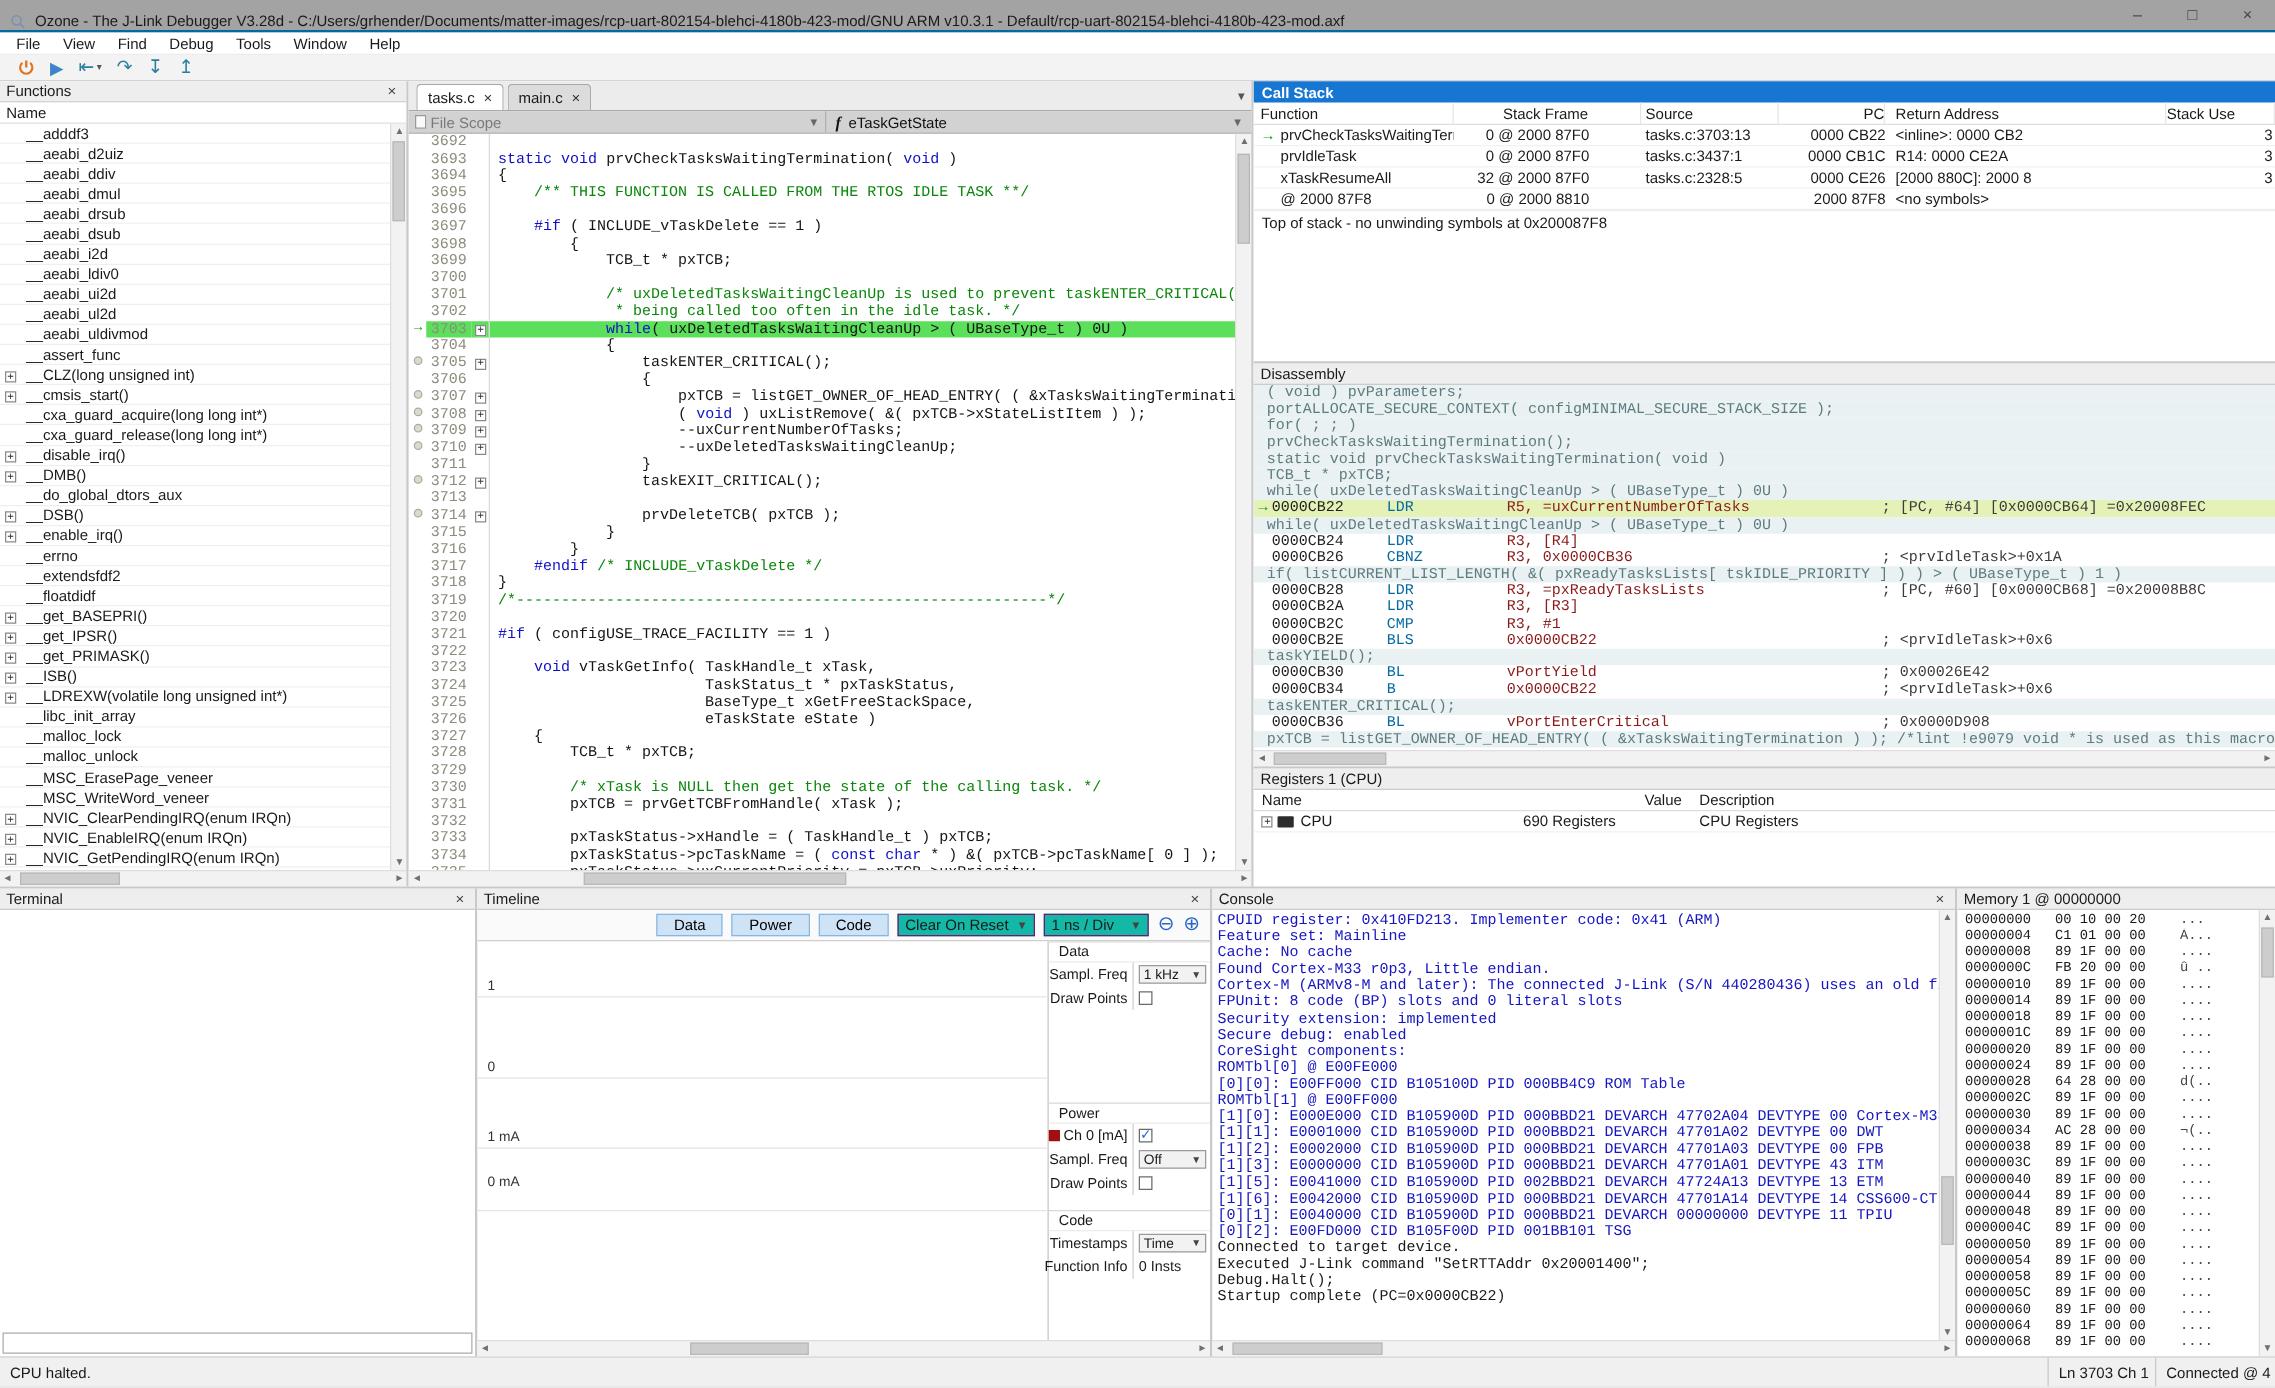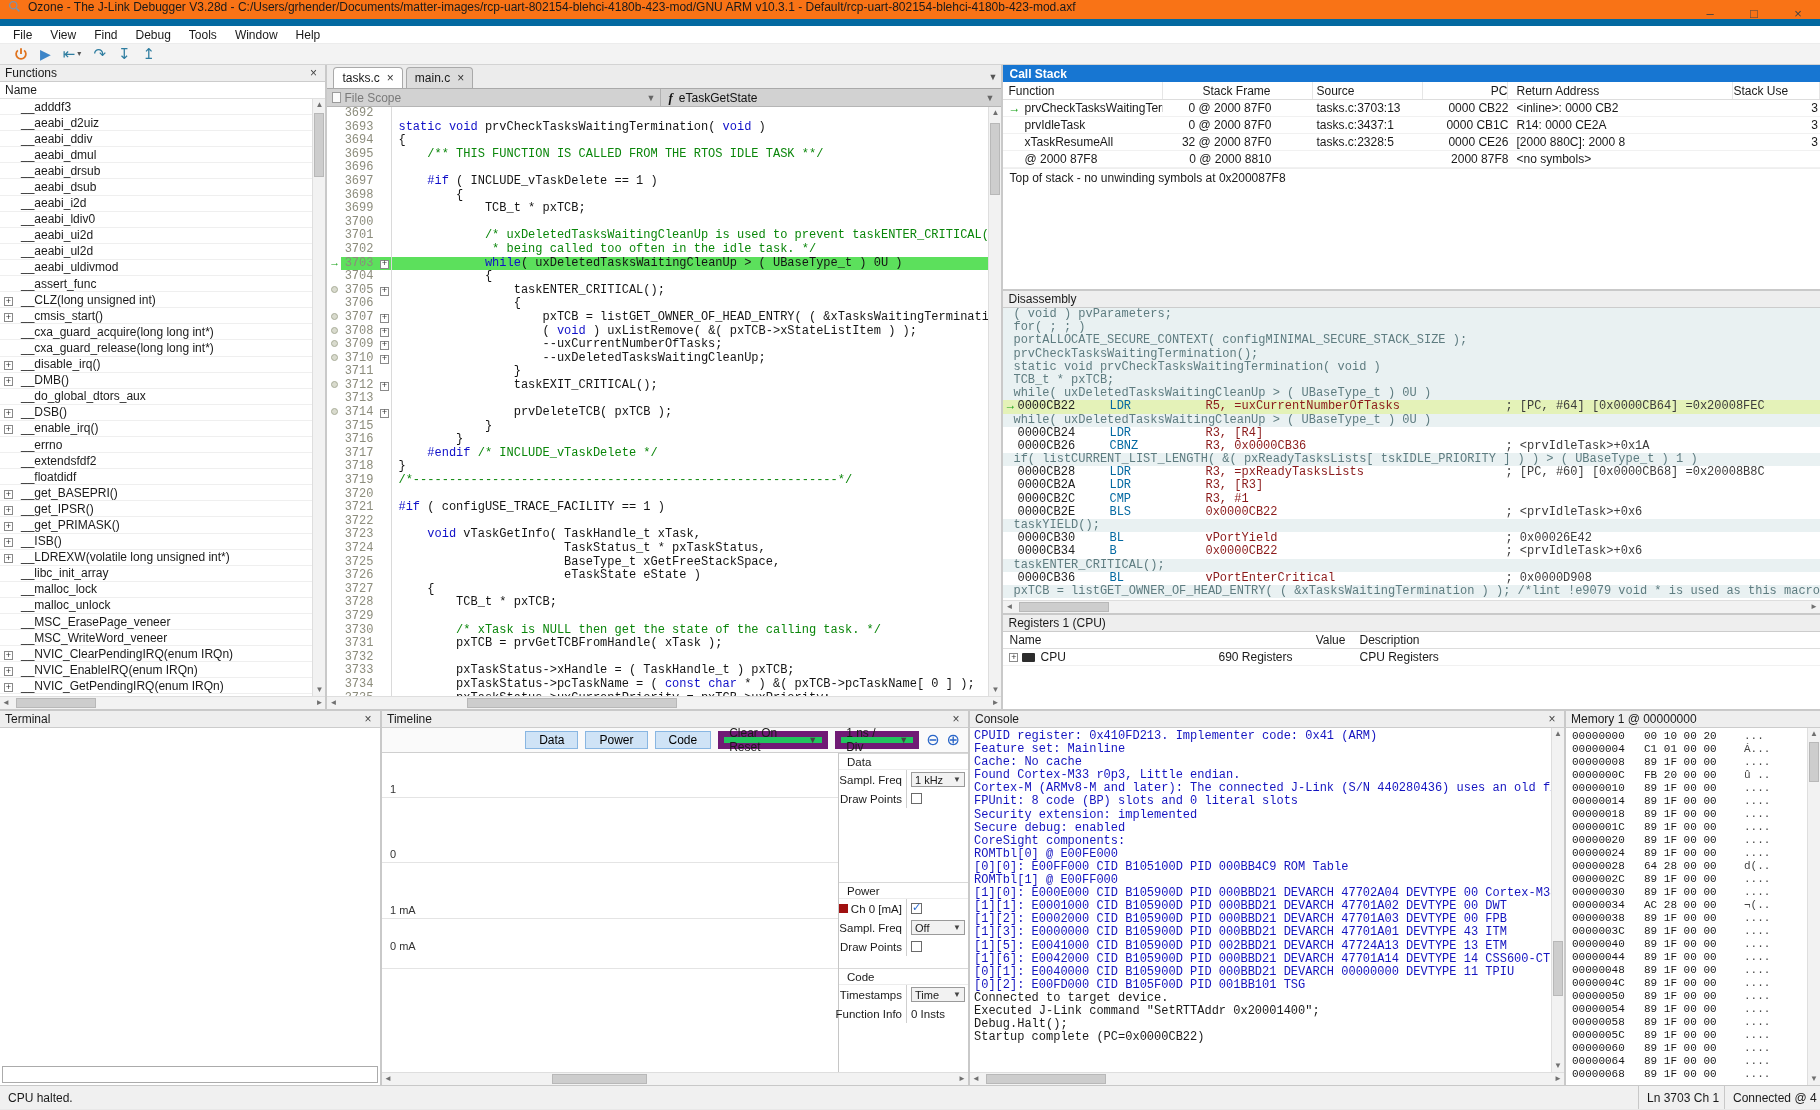--- a/index.html
+++ b/index.html
@@ -1,17 +1,17 @@
 <!DOCTYPE html>
 <html><head>
 <meta charset="utf-8">
 <style>
   *{box-sizing:border-box;margin:0;padding:0}
   body{width:1820px;height:1110px;overflow:hidden;font-family:"Liberation Sans",sans-serif;font-size:12px;color:#1a1a1a;background:#e8e8e8}
-  .titlebar{height:26px;background:#f97316;border-bottom:7px solid #0369a1;display:flex;align-items:flex-start;padding-left:8px}
+  .titlebar{height:26px;background:#a3a3a3;border-bottom:2px solid #0369a1;display:flex;align-items:flex-end;padding-left:8px}
   .title-text{margin-left:7px;white-space:nowrap;overflow:hidden}
   .tb-spacer{flex:1}
   .wbtn{width:44px;height:26px;display:flex;align-items:center;justify-content:center;color:#444;font-size:13px}
   .menubar{height:18px;background:#fff;border-bottom:1px solid #ececec;display:flex;align-items:center;padding-left:4px}
   .menu-item{padding:0 9px;height:100%;display:flex;align-items:center}
   .toolbar{height:21px;background:#f3f3f3;border-bottom:1px solid #d3d3d3;display:flex;align-items:center;gap:12px;padding-left:14px}
   .tbtn{display:flex;align-items:center;font-size:14px;line-height:14px}
   .tbtn .dd-caret{font-size:8px;color:#555;margin-left:2px}
   .ic-run{color:#3d85c8}.ic-reset{color:#2e7da0;font-size:15px}.ic-step{color:#2e7da0;font-size:15px}
   .main{display:flex;height:644px}
@@ -91,21 +91,21 @@
   .r-d{flex:1;padding-left:6px}
   .chip-icon{width:13px;height:9px;background:#2d2d2d;border-radius:1px;display:inline-block;margin:0 5px 0 4px}
   
   .bottom{display:flex;height:376px;border-top:2px solid #c9c9c9}
   .term{width:382px;border-right:2px solid #c9c9c9;background:#fff;display:flex;flex-direction:column}
   .term-body{flex:1}
   .term-input{height:17px;border:1px solid #ababab;margin:2px;background:#fff}
   .tl{width:588px;border-right:2px solid #c9c9c9;background:#fff;display:flex;flex-direction:column}
   .tl-toolbar{height:25px;border-bottom:1px solid #cfcfcf;background:#fafafa;display:flex;align-items:center;justify-content:flex-end;gap:7px;padding-right:8px;flex:none}
   .tl-btn{background:#cfe3f6;border:1px solid #88b6e2;padding:1px 13px;font-size:12px}
-  .tl-dd{background:#22c55e;border:6px solid #701a75;height:18px;display:flex;align-items:center;justify-content:space-between;padding:0 5px;font-size:12px}
+  .tl-dd{background:#14b8a6;border:1px solid #701a75;height:18px;display:flex;align-items:center;justify-content:space-between;padding:0 5px;font-size:12px}
   .tl-dd .caret{font-size:9px;color:#444;margin-left:6px}
   .tl-zoom{color:#2a66c8;font-size:16px;line-height:16px}
   .tl-main{flex:1;display:flex;overflow:hidden}
   .tl-plot{flex:1;position:relative}
   .axis-label{position:absolute;left:8px;font-size:11px;color:#333}
   .gridline{position:absolute;left:0;right:0;border-top:1px solid #e4e4e4}
   .tl-legend{width:130px;border-left:1px solid #c6c6c6;font-size:11.5px;display:flex;flex-direction:column}
   .leg-title{height:17px;display:flex;align-items:center;padding-left:8px;border-top:1px solid #d8d8d8;border-bottom:1px solid #ececec}
   .leg-row{height:19px;display:flex;align-items:center}
   .leg-label{width:68px;display:flex;justify-content:flex-end;align-items:center;gap:3px;padding-right:4px;border-right:1px solid #cfcfcf;height:100%;white-space:nowrap}
@@ -490,22 +490,22 @@
         </div>
       <div class="cs-note">Top of stack - no unwinding symbols at 0x200087F8</div>
     </div>
 
     <div class="dis-panel">
       <div class="panel-h">
         <span>Disassembly</span>
       </div>
       <div class="dis-body" id="dis-lines">
           <div class="dl-s">( void ) pvParameters;</div>
+          <div class="dl-s">portALLOCATE_SECURE_CONTEXT( configMINIMAL_SECURE_STACK_SIZE );</div>
           <div class="dl-s">for( ; ; )</div>
-          <div class="dl-s">portALLOCATE_SECURE_CONTEXT( configMINIMAL_SECURE_STACK_SIZE );</div>
           <div class="dl-s">prvCheckTasksWaitingTermination();</div>
           <div class="dl-s">static void prvCheckTasksWaitingTermination( void )</div>
           <div class="dl-s">TCB_t * pxTCB;</div>
           <div class="dl-s">while( uxDeletedTasksWaitingCleanUp &gt; ( UBaseType_t ) 0U )</div>
           <div class="dl-i cur"><span class="di-ar">→</span><span class="di-a">0000CB22</span><span class="di-m">LDR</span><span class="di-o">R5, =uxCurrentNumberOfTasks</span><span class="di-c">; [PC, #64] [0x0000CB64] =0x20008FEC</span></div>
           <div class="dl-s">while( uxDeletedTasksWaitingCleanUp &gt; ( UBaseType_t ) 0U )</div>
           <div class="dl-i"><span class="di-ar"></span><span class="di-a">0000CB24</span><span class="di-m">LDR</span><span class="di-o">R3, [R4]</span><span class="di-c"></span></div>
           <div class="dl-i"><span class="di-ar"></span><span class="di-a">0000CB26</span><span class="di-m">CBNZ</span><span class="di-o">R3, 0x0000CB36</span><span class="di-c">; &lt;prvIdleTask&gt;+0x1A</span></div>
           <div class="dl-s">if( listCURRENT_LIST_LENGTH( &amp;( pxReadyTasksLists[ tskIDLE_PRIORITY ] ) ) &gt; ( UBaseType_t ) 1 )</div>
           <div class="dl-i"><span class="di-ar"></span><span class="di-a">0000CB28</span><span class="di-m">LDR</span><span class="di-o">R3, =pxReadyTasksLists</span><span class="di-c">; [PC, #60] [0x0000CB68] =0x20008B8C</span></div>

